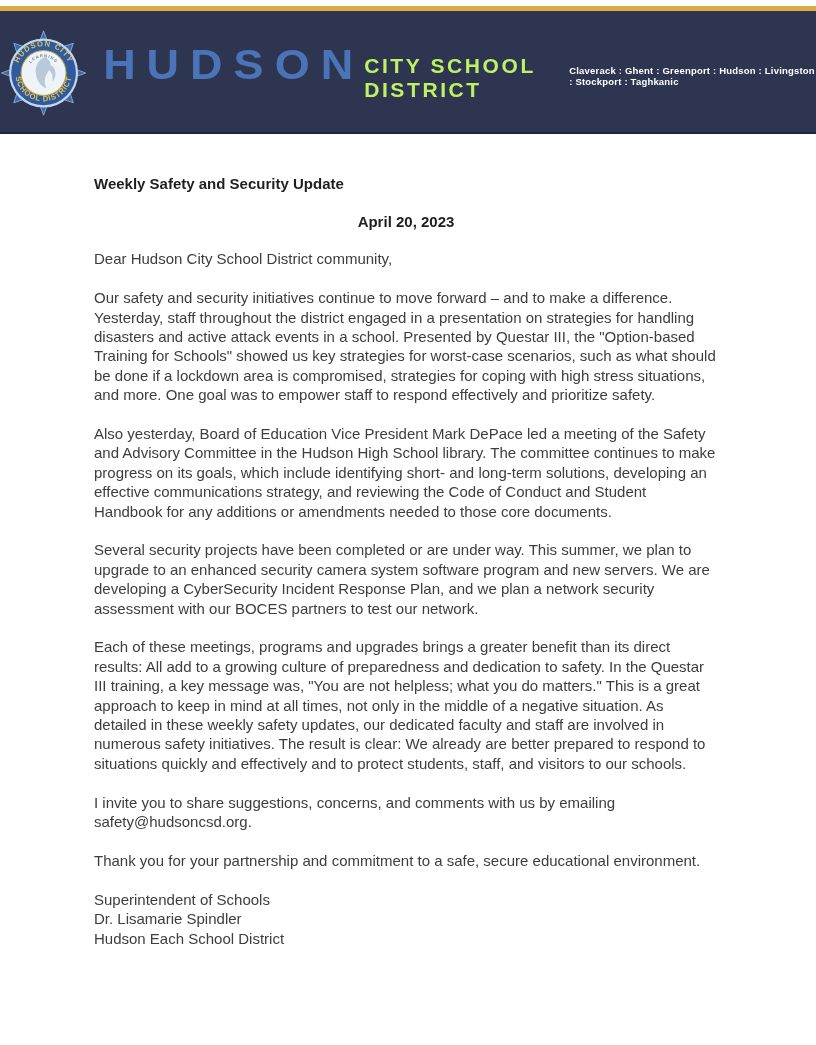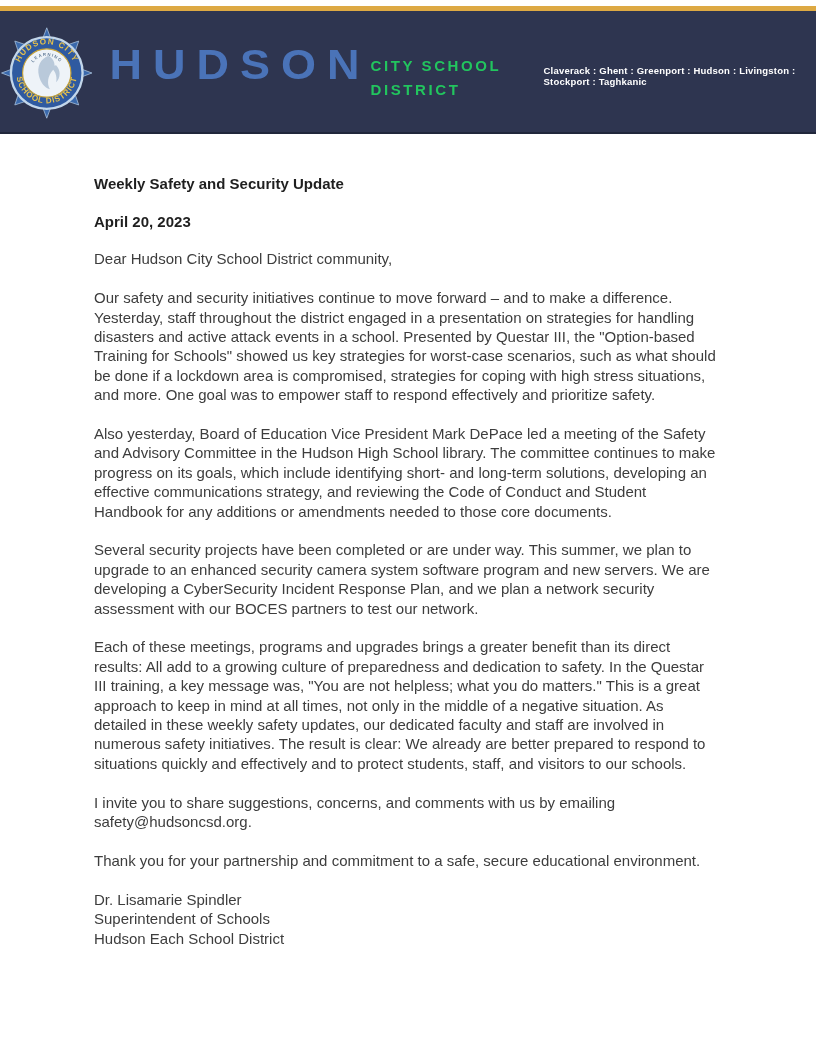--- a/index.html
+++ b/index.html
@@ -37,23 +37,23 @@
   .brand-text { display: flex; flex-direction: row; align-items: flex-start; }
   .brand-name {
     color: #4a73b8;
     font-weight: bold;
     font-size: 45px;
     line-height: 42px;
     letter-spacing: 11px;
     transform: scaleY(0.96);
   }
   .brand-subtitle {
-    color: #22c55e;
+    color: #bef264;
     font-weight: bold;
-    font-size: 15px;
+    font-size: 21px;
     line-height: 24px;
     letter-spacing: 2.6px;
     margin-top: 10px;
   }
   .brand-towns {
     color: #ffffff;
     font-weight: bold;
     font-size: 9.5px;
     line-height: 11px;
     letter-spacing: 0.2px;
@@ -72,20 +72,21 @@
     font-size: 15px;
     line-height: 16px;
     font-weight: bold;
     color: #1f1f1f;
     margin-top: 42px;
   }
   .letter-date {
     font-size: 15px;
     line-height: 16px;
     font-weight: bold;
+    text-align: center;
     color: #1f1f1f;
     margin-top: 22px;
   }
   .letter p { margin-top: 19.4px; }
 </style>
 </head>
 <body>
 
 <div class="page">
 
@@ -148,19 +149,19 @@
 
     <p>Our safety and security initiatives continue to move forward – and to make a difference. Yesterday, staff throughout the district engaged in a presentation on strategies for handling disasters and active attack events in a school. Presented by Questar III, the "Option-based Training for Schools" showed us key strategies for worst-case scenarios, such as what should be done if a lockdown area is compromised, strategies for coping with high stress situations, and more. One goal was to empower staff to respond effectively and prioritize safety.</p>
     <p>Also yesterday, Board of Education Vice President Mark DePace led a meeting of the Safety and Advisory Committee in the Hudson High School library. The committee continues to make progress on its goals, which include identifying short- and long-term solutions, developing an effective communications strategy, and reviewing the Code of Conduct and Student Handbook for any additions or amendments needed to those core documents.</p>
     <p>Several security projects have been completed or are under way. This summer, we plan to upgrade to an enhanced security camera system software program and new servers. We are developing a CyberSecurity Incident Response Plan, and we plan a network security assessment with our BOCES partners to test our network.</p>
     <p>Each of these meetings, programs and upgrades brings a greater benefit than its direct results: All add to a growing culture of preparedness and dedication to safety. In the Questar III training, a key message was, "You are not helpless; what you do matters." This is a great approach to keep in mind at all times, not only in the middle of a negative situation. As detailed in these weekly safety updates, our dedicated faculty and staff are involved in numerous safety initiatives. The result is clear: We already are better prepared to respond to situations quickly and effectively and to protect students, staff, and visitors to our schools.</p>
     <p>I invite you to share suggestions, concerns, and comments with us by emailing safety@hudsoncsd.org.</p>
     <p>Thank you for your partnership and commitment to a safe, secure educational environment.</p>
 
     <p class="signature">
       </p>
+      <div>Superintendent of Schools</div>
       <div>Dr. Lisamarie Spindler</div>
-      <div>Superintendent of Schools</div>
       <div>Hudson Each School District</div>
     <p></p>
   </main>
 
 </div>
 
 </body></html>

